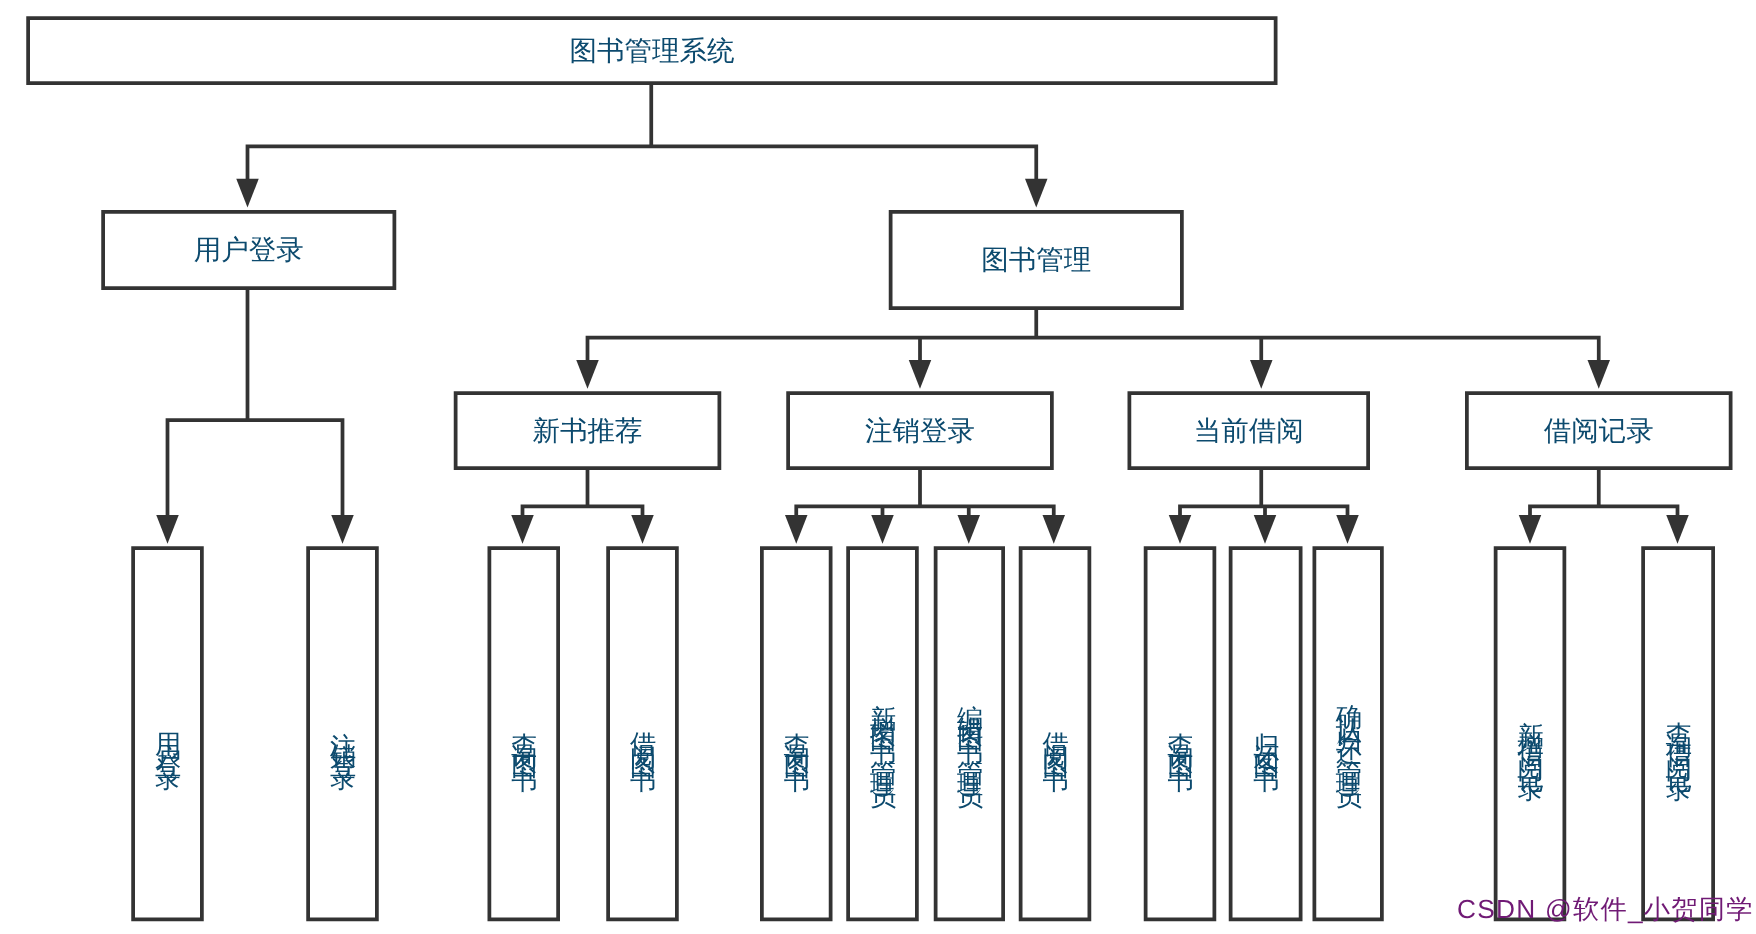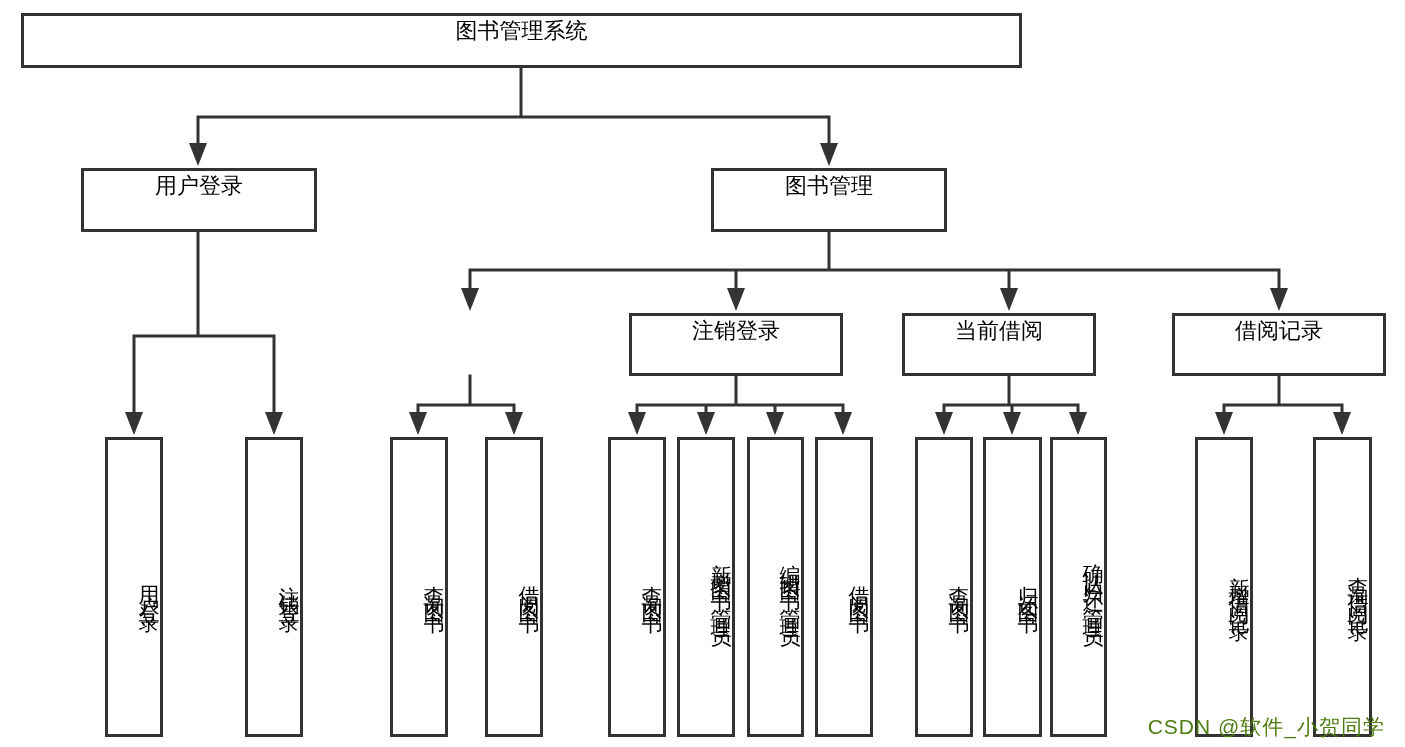--- a/index.html
+++ b/index.html
@@ -3,33 +3,33 @@
 <meta charset="utf-8">
 <style>
   html,body{margin:0;padding:0;background:#ffffff;}
   .canvas{
     position:relative;width:1405px;height:747px;background:#ffffff;
     font-family:"Liberation Sans", sans-serif;overflow:hidden;
   }
   svg.connectors{position:absolute;left:0;top:0;width:1405px;height:747px;}
   .box{
     position:absolute;box-sizing:border-box;background:#ffffff;
-    border:3px solid #333333;display:flex;align-items:flex-start;justify-content:center;
-    color:#000000;
+    border:3px solid #333333;display:flex;align-items:center;justify-content:center;
+    color:#0c4a6e;
   }
   .hbox{font-size:22px;white-space:nowrap;}
   .vbox{
     font-size:21px;
     writing-mode:vertical-rl;
     letter-spacing:9px;
     line-height:1;
   }
   .watermark{
-    position:absolute;right:20px;bottom:6px;
-    font-size:21px;color:#4d7c0f;letter-spacing:1px;white-space:nowrap;
+    position:absolute;right:2px;bottom:6px;
+    font-size:21px;color:#701a75;letter-spacing:1px;white-space:nowrap;
   }
 </style>
 </head>
 <body>
 
 <div class="canvas">
 
   <svg class="connectors" viewBox="0 0 1405 747" xmlns="http://www.w3.org/2000/svg">
     <g stroke="#333333" stroke-width="3" fill="none" stroke-linecap="square">
       <path d="
@@ -64,24 +64,27 @@
     </g>
   </svg>
 
   <div class="box hbox" style="left:21px;top:13px;width:1001px;height:55px;">
     <span>图书管理系统</span>
   </div>
 
   <div class="box hbox" style="left:81px;top:168px;width:236px;height:64px;">
     <span>用户登录</span>
   </div>
-  <div class="box hbox" style="left:711px;top:168px;width:236px;height:64px;">
+  <div class="box hbox" style="left:711px;top:168px;width:236px;height:80px;">
     <span>图书管理</span>
   </div>
 
+  <div class="box hbox" style="left:363px;top:313px;width:214px;height:63px;">
+    <span>新书推荐</span>
+  </div>
   <div class="box hbox" style="left:629px;top:313px;width:214px;height:63px;">
     <span>注销登录</span>
   </div>
   <div class="box hbox" style="left:902px;top:313px;width:194px;height:63px;">
     <span>当前借阅</span>
   </div>
   <div class="box hbox" style="left:1172px;top:313px;width:214px;height:63px;">
     <span>借阅记录</span>
   </div>
 

